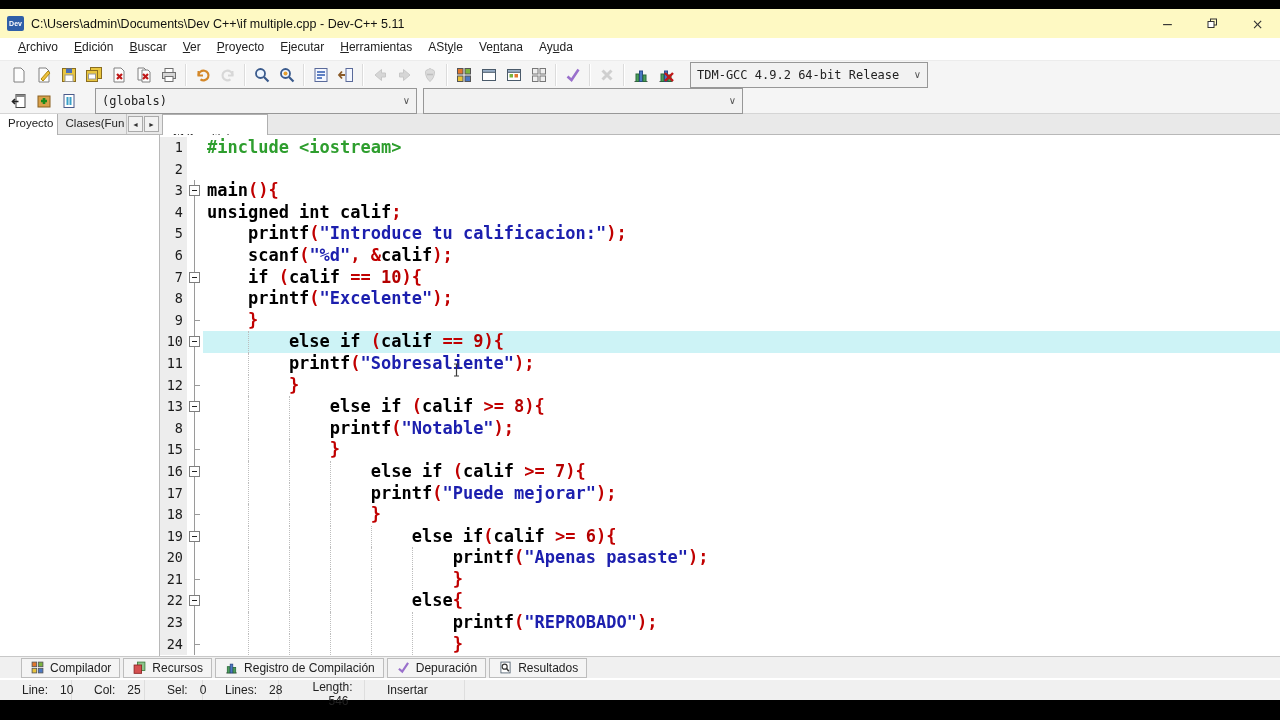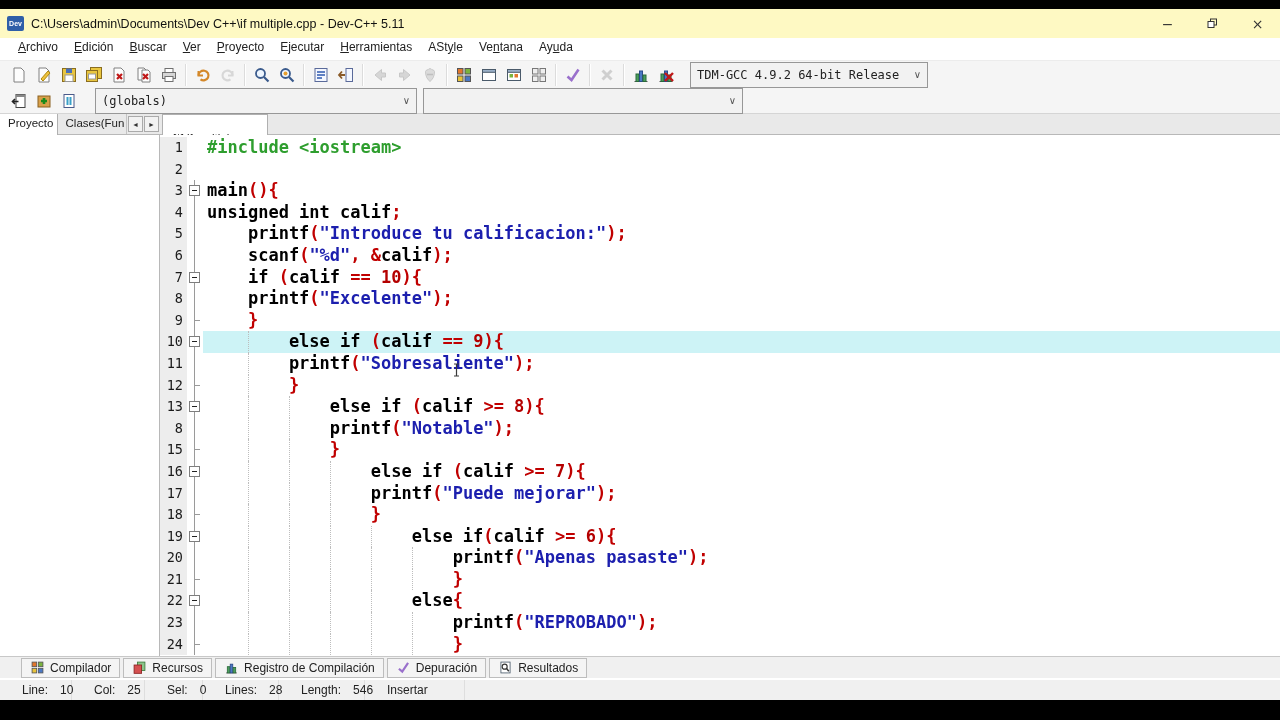--- a/index.html
+++ b/index.html
@@ -67,21 +67,21 @@
 
   
   .btabs { height:22px; background:#f0f0f0; border-top:1px solid #c8c8c8; display:flex; align-items:center; padding-left:18px; font-size:12px; color:#222; flex:0 0 auto; }
   .btab { display:flex; align-items:center; gap:5px; height:20px; padding:0 8px; border:1px solid #bdbdbd; background:#f4f4f4; margin-left:3px; white-space:nowrap; }
 
   
   .statusbar { height:22px; background:#f0f0f0; border-top:2px solid #fff; display:flex; font-size:12px; color:#222; align-items:stretch; flex:0 0 auto; }
   .st-seg { display:flex; align-items:center; padding-left:22px; border-right:1px solid #dedede; }
   .st-seg:nth-child(1){ width:72px; } .st-seg:nth-child(2){ width:73px; }
   .st-seg:nth-child(3){ width:58px; } .st-seg:nth-child(4){ width:76px; }
-  .st-seg:nth-child(5){ width:86px; } .st-seg:nth-child(6){ width:100px; }
+  .st-seg:nth-child(5){ width:86px;flex-direction:column; } .st-seg:nth-child(6){ width:100px; }
   .st-seg.fill { flex:1; border-right:none; }
   .st-val { margin-left:12px; }
 </style>
 </head>
 <body style="--c-pp: #2e9e2e; --c-str: #1c1fae; --c-sym: #c00000; --c-num: #b40000; --c-hl: #cdf3f6;">
 
 <div class="app">
 
   <div class="titlebar">
     <div class="title-icon">Dev</div>

